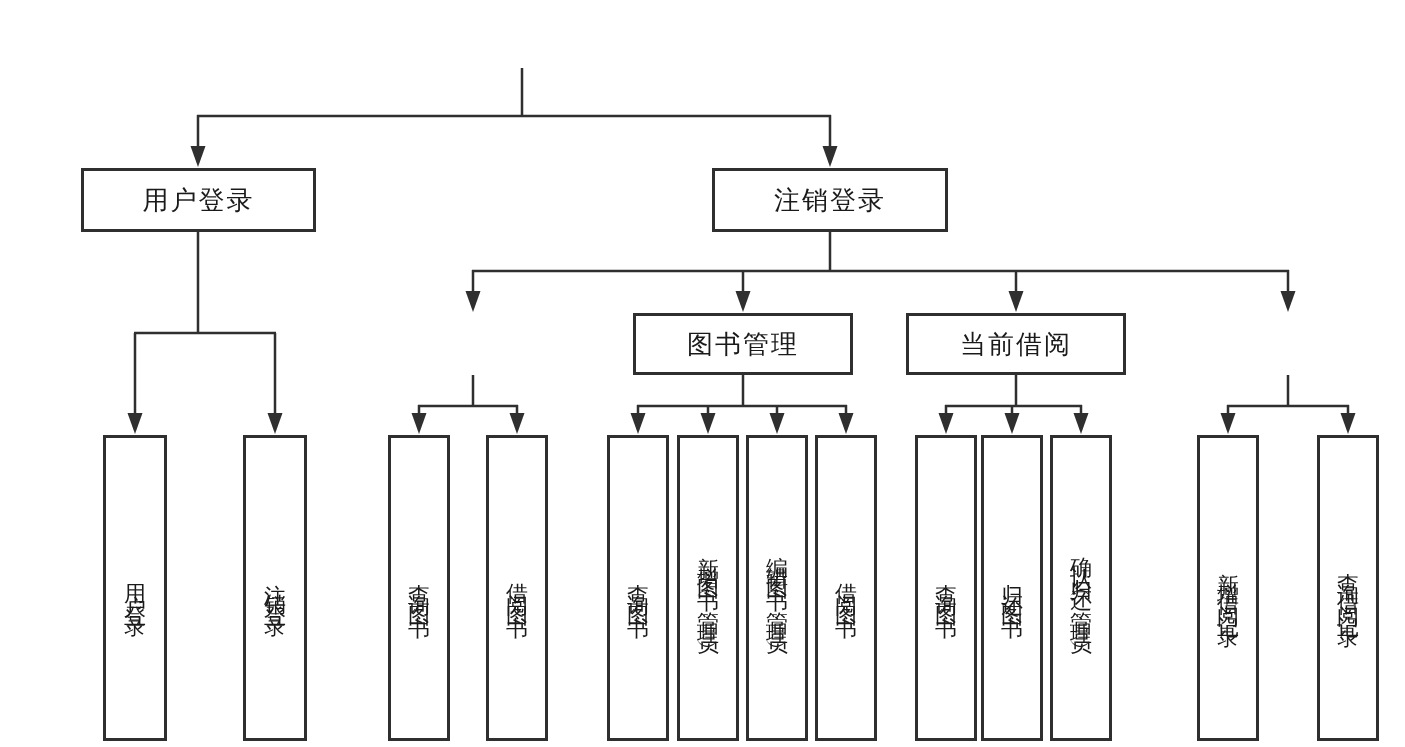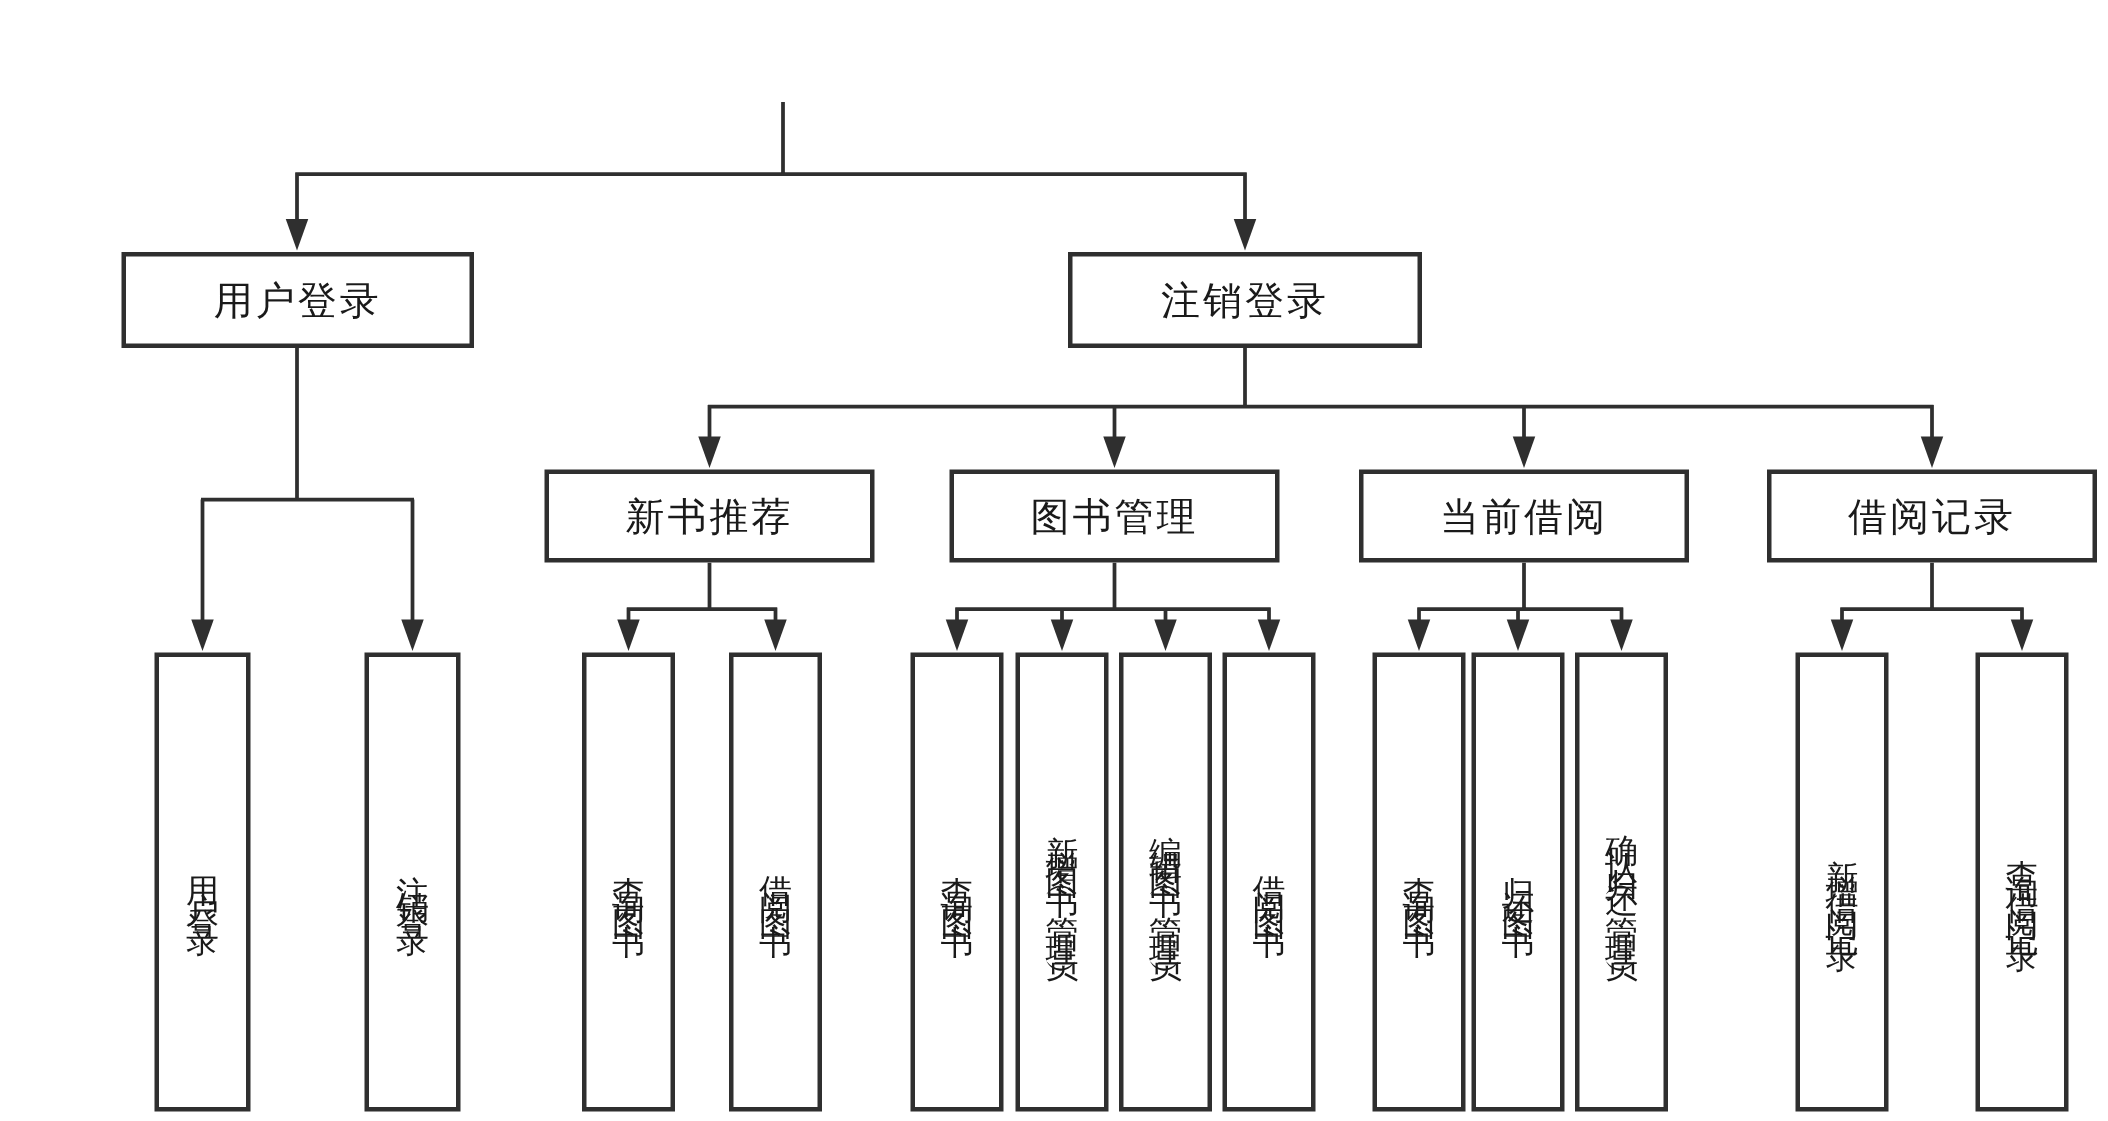--- a/index.html
+++ b/index.html
@@ -115,24 +115,22 @@
       <polygon points="1073.5,413 1088.5,413 1081,434"></polygon>
       <polygon points="1220.5,413 1235.5,413 1228,434"></polygon>
       <polygon points="1340.5,413 1355.5,413 1348,434"></polygon>
     </g>
   </svg>
 
 
   <div id="n-user" class="node h-node">用户登录</div>
   <div id="n-book" class="node h-node">注销登录</div>
 
-  <div id="n-recommend" class="node h-node">新书推荐</div>
   <div id="n-borrow" class="node h-node">图书管理</div>
   <div id="n-current" class="node h-node">当前借阅</div>
-  <div id="n-record" class="node h-node">借阅记录</div>
 
   <div id="lf-user" class="node leaf v-node">用户登录</div>
   <div id="lf-logout" class="node leaf v-node">注销登录</div>
 
   <div id="lf-r1" class="node leaf v-node">查询图书</div>
   <div id="lf-r2" class="node leaf v-node">借阅图书</div>
 
   <div id="lf-b1" class="node leaf v-node">查询图书</div>
   <div id="lf-b2" class="node leaf v-node">新增图书（管理员）</div>
   <div id="lf-b3" class="node leaf v-node">编辑图书（管理员）</div>

